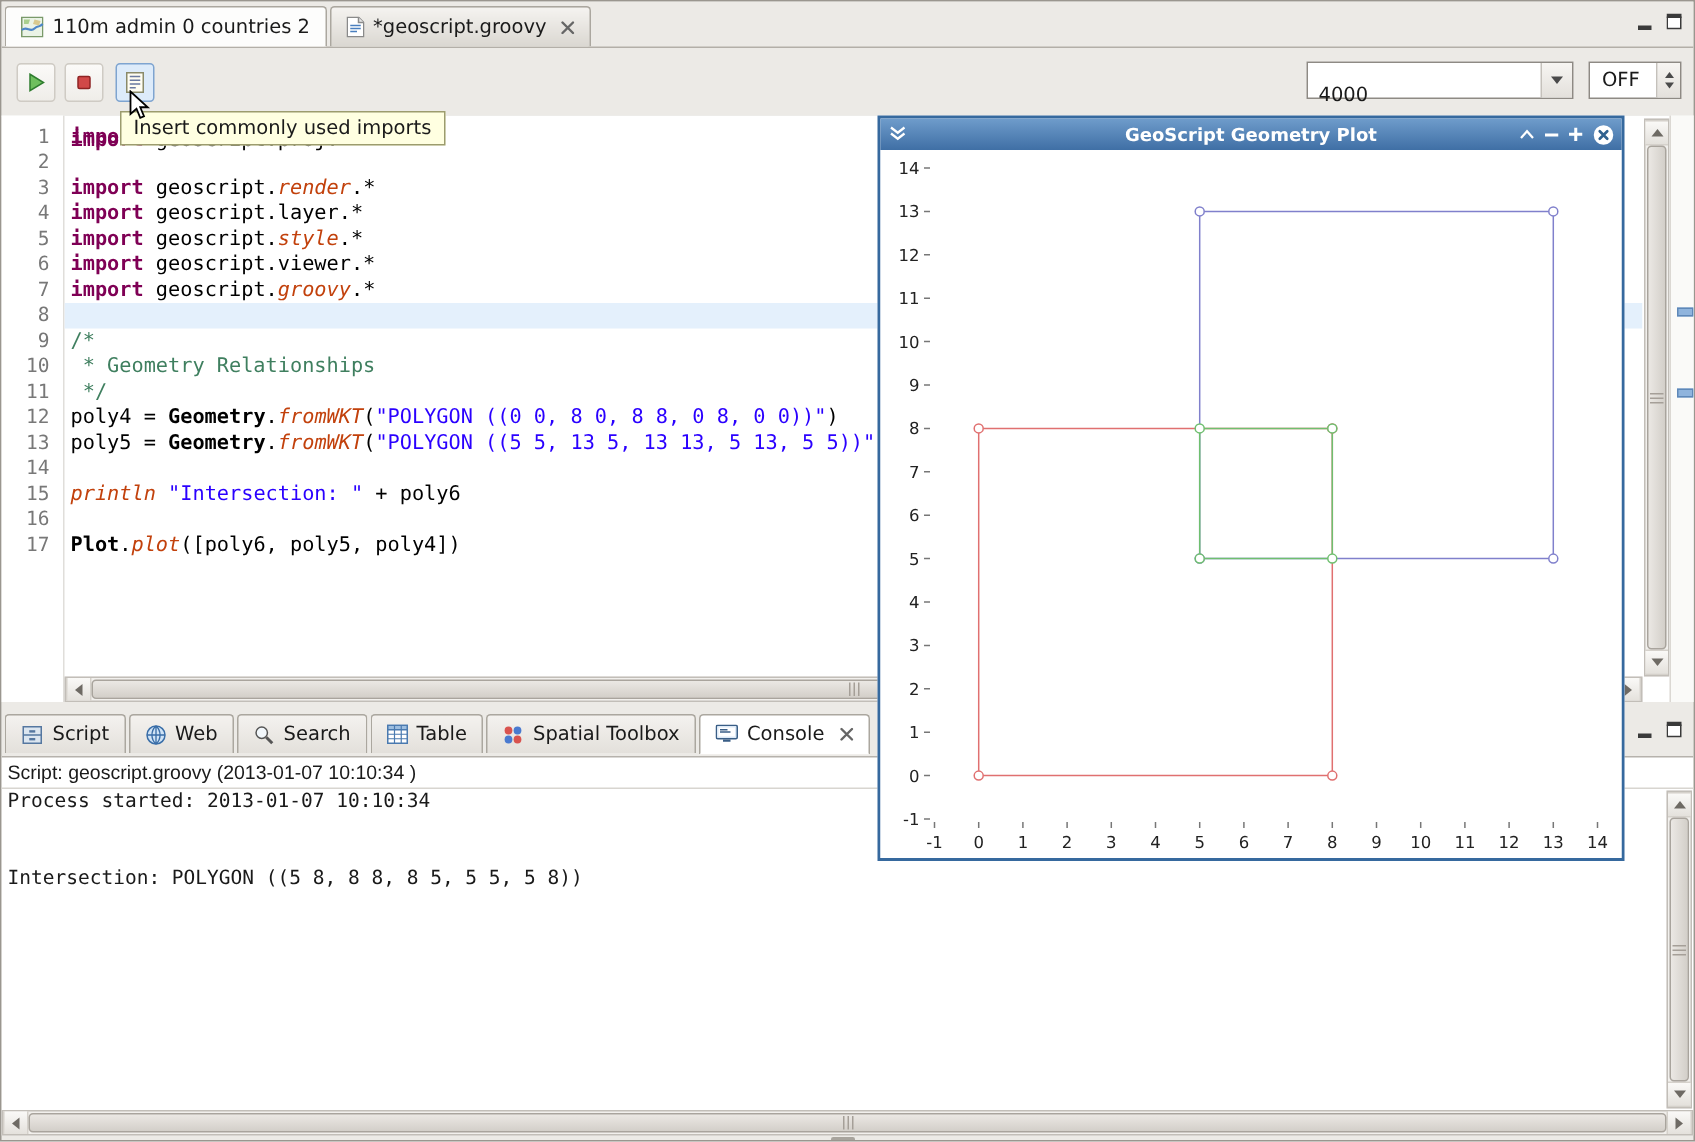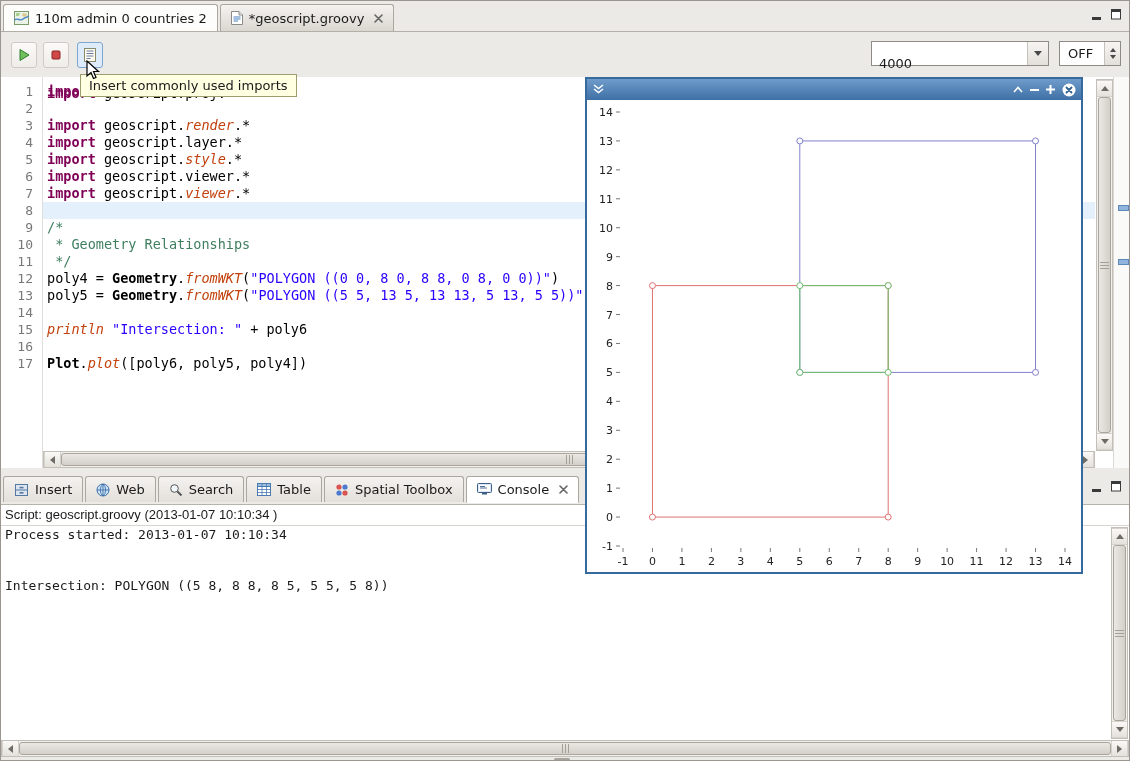--- a/index.html
+++ b/index.html
@@ -201,21 +201,21 @@
         <div class="ln" style="top: 261px;">16</div>
         <div class="ln" style="top: 278px;">17</div>
       </div>
     <div id="code-pane">
         <div class="code-line" style="top: 6px;"><span class="tk-kw">import</span></div>
         <div class="code-line" style="top: 8px;"><span class="tk-kw">import</span><span class="tk-pl"> geoscript.proj.*</span></div>
         <div class="code-line" style="top: 40px;"><span class="tk-kw">import</span><span class="tk-pl"> geoscript.</span><span class="tk-mi">render</span><span class="tk-pl">.*</span></div>
         <div class="code-line" style="top: 57px;"><span class="tk-kw">import</span><span class="tk-pl"> geoscript.layer.*</span></div>
         <div class="code-line" style="top: 91px;"><span class="tk-kw">import</span><span class="tk-pl"> geoscript.viewer.*</span></div>
         <div class="code-line" style="top: 74px;"><span class="tk-kw">import</span><span class="tk-pl"> geoscript.</span><span class="tk-mi">style</span><span class="tk-pl">.*</span></div>
-        <div class="code-line" style="top: 108px;"><span class="tk-kw">import</span><span class="tk-pl"> geoscript.</span><span class="tk-mi">viewer</span><span class="tk-pl">.*</span></div>
+        <div class="code-line" style="top: 108px;"><span class="tk-kw">import</span><span class="tk-pl"> geoscript.</span><span class="tk-mi">groovy</span><span class="tk-pl">.*</span></div>
         <div class="code-line current" style="top: 125px;"></div>
         <div class="code-line" style="top: 142px;"><span class="tk-cm">/*</span></div>
         <div class="code-line" style="top: 159px;"><span class="tk-cm"> * Geometry Relationships</span></div>
         <div class="code-line" style="top: 176px;"><span class="tk-cm"> */</span></div>
         <div class="code-line" style="top: 193px;"><span class="tk-pl">poly4 = </span><span class="tk-cl">Geometry</span><span class="tk-pl">.</span><span class="tk-mi">fromWKT</span><span class="tk-pl">(</span><span class="tk-st">"POLYGON ((0 0, 8 0, 8 8, 0 8, 0 0))"</span><span class="tk-pl">)</span></div>
         <div class="code-line" style="top: 210px;"><span class="tk-pl">poly5 = </span><span class="tk-cl">Geometry</span><span class="tk-pl">.</span><span class="tk-mi">fromWKT</span><span class="tk-pl">(</span><span class="tk-st">"POLYGON ((5 5, 13 5, 13 13, 5 13, 5 5))"</span><span class="tk-pl">)</span></div>
         <div class="code-line" style="top: 244px;"><span class="tk-mi">println</span><span class="tk-pl"> </span><span class="tk-st">"Intersection: "</span><span class="tk-pl"> + poly6</span></div>
         <div class="code-line" style="top: 261px;"></div>
         <div class="code-line" style="top: 278px;"><span class="tk-cl">Plot</span><span class="tk-pl">.</span><span class="tk-mi">plot</span><span class="tk-pl">([poly6, poly5, poly4])</span></div>
       </div>
@@ -265,21 +265,21 @@
     <div id="bottom-tabs">
         <div class="tab">
           <span class="icon">
             <svg width="15" height="14" viewBox="0 0 15 14">
               <rect x="1.5" y="1.5" width="12" height="11" fill="#DCE6F0" stroke="#5577A0"></rect>
               <path d="M1.5,7 h12" stroke="#5577A0"></path>
               <rect x="5.5" y="3.8" width="4" height="1.6" fill="#5577A0"></rect>
               <rect x="5.5" y="9" width="4" height="1.6" fill="#5577A0"></rect>
             </svg>
           </span>
-          <span class="tab-label">Insert</span>
+          <span class="tab-label">Script</span>
         </div>
         <div class="tab">
           <span class="icon">
             <svg width="14" height="14" viewBox="0 0 14 14">
               <circle cx="7" cy="7" r="6" fill="#CFE3F6" stroke="#3A6EA8"></circle>
               <path d="M1,7 h12 M7,1 a8,8 0 0,1 0,12 M7,1 a8,8 0 0,0 0,12 M7,1 v12" fill="none" stroke="#3A6EA8" stroke-width="0.9"></path>
             </svg>
           </span>
           <span class="tab-label">Web</span>
         </div>
@@ -399,20 +399,21 @@
       </svg>
   </div>
 
   <div id="plot-window">
     <div id="plot-titlebar">
       <span id="plot-menu" class="icon">
           <svg width="11" height="10" viewBox="0 0 11 10">
             <path d="M1,1 L5.5,4.5 L10,1 M1,5 L5.5,8.5 L10,5" fill="none" stroke="#FFF" stroke-width="1.5"></path>
           </svg>
         </span>
+      <span id="plot-title">GeoScript Geometry Plot</span>
       <span id="plot-buttons">
         <span class="icon">
             <svg width="10" height="7" viewBox="0 0 10 7">
               <path d="M1,6 L5,1.5 L9,6" fill="none" stroke="#FFF" stroke-width="1.5"></path>
             </svg>
           </span>
         <span class="icon">
             <svg width="9" height="9" viewBox="0 0 9 9">
               <rect x="0" y="4" width="9" height="2" fill="#FFF"></rect>
             </svg>

